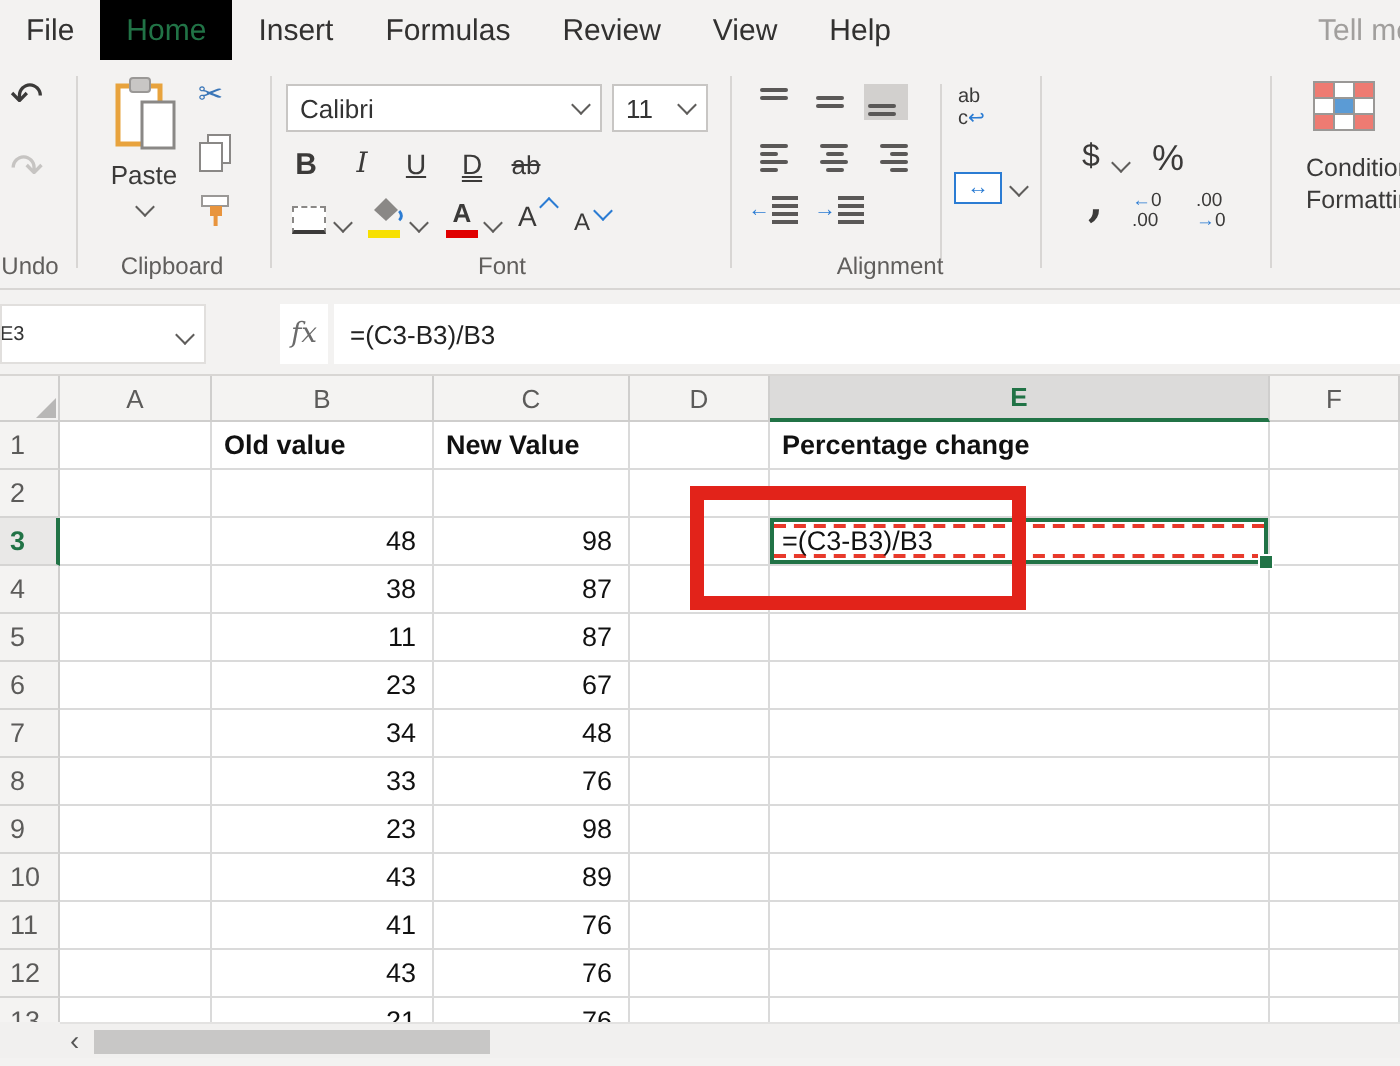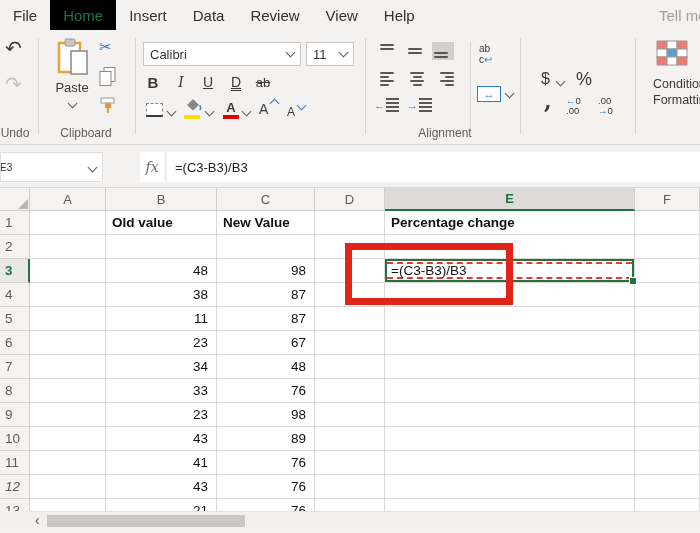--- a/index.html
+++ b/index.html
@@ -92,21 +92,21 @@
 </style>
 </head>
 <body>
 
 <div class="app">
 
   <div class="tabbar">
     <span class="tab">File</span>
     <span class="tab active">Home</span>
     <span class="tab">Insert</span>
-    <span class="tab">Data</span>
+    <span class="tab">Formulas</span>
     <span class="tab">Review</span>
     <span class="tab">View</span>
     <span class="tab">Help</span>
     <span class="tab tellme">Tell me</span>
   </div>
 
   <div class="ribbon">
 
     <span class="icontext" style="left:5px;top:6px;font-size:20px;color:#3b3a39">↶</span>
     <span class="icontext" style="left:5px;top:42px;font-size:20px;color:#c6c4c2">↷</span>
@@ -161,20 +161,21 @@
     </div>
     <span class="chv abs" style="left:243px;top:78px"></span>
     <div class="abs" style="left:259px;top:70px;width:20px">
       <span style="font-size:14px;color:#3b3a39">A</span>
       <span class="chv abs up blue" style="left:12px;top:0px"></span>
     </div>
     <div class="abs" style="left:287px;top:72px;width:20px">
       <span style="font-size:12px;color:#3b3a39">A</span>
       <span class="chv abs blue" style="left:11px;top:0px"></span>
     </div>
+    <div class="grplabel" style="left:137px;width:228px">Font</div>
     <div class="vsep" style="left:365px"></div>
 
     <div class="alico v-t" style="left:378px;top:12px">
         <i class="w1"></i>
         <i class="w1"></i>
       </div>
     <div class="alico v-m" style="left:406px;top:12px">
         <i class="w1"></i>
         <i class="w1"></i>
       </div>
@@ -356,21 +357,21 @@
       <div class="gc cell" style="left: 315px; top: 239px; width: 70px; height: 24px;"></div>
       <div class="gc cell" style="left: 385px; top: 239px; width: 250px; height: 24px;"></div>
       <div class="gc cell" style="left: 635px; top: 239px; width: 65px; height: 24px;"></div>
       <div class="gc rhd" style="left: 0px; top: 263px; width: 30px; height: 24px;">11</div>
       <div class="gc cell" style="left: 30px; top: 263px; width: 76px; height: 24px;"></div>
       <div class="gc cell num" style="left: 106px; top: 263px; width: 111px; height: 24px;">41</div>
       <div class="gc cell num" style="left: 217px; top: 263px; width: 98px; height: 24px;">76</div>
       <div class="gc cell" style="left: 315px; top: 263px; width: 70px; height: 24px;"></div>
       <div class="gc cell" style="left: 385px; top: 263px; width: 250px; height: 24px;"></div>
       <div class="gc cell" style="left: 635px; top: 263px; width: 65px; height: 24px;"></div>
-      <div class="gc rhd" style="left: 0px; top: 287px; width: 30px; height: 24px; font-style: italic;">12</div>
+      <div class="gc rhd" style="left: 0px; top: 287px; width: 30px; height: 24px;">12</div>
       <div class="gc cell" style="left: 30px; top: 287px; width: 76px; height: 24px;"></div>
       <div class="gc cell num" style="left: 106px; top: 287px; width: 111px; height: 24px;">43</div>
       <div class="gc cell num" style="left: 217px; top: 287px; width: 98px; height: 24px;">76</div>
       <div class="gc cell" style="left: 315px; top: 287px; width: 70px; height: 24px;"></div>
       <div class="gc cell" style="left: 385px; top: 287px; width: 250px; height: 24px;"></div>
       <div class="gc cell" style="left: 635px; top: 287px; width: 65px; height: 24px;"></div>
       <div class="gc rhd" style="left: 0px; top: 311px; width: 30px; height: 24px;">13</div>
       <div class="gc cell" style="left: 30px; top: 311px; width: 76px; height: 24px;"></div>
       <div class="gc cell num" style="left: 106px; top: 311px; width: 111px; height: 24px;">21</div>
       <div class="gc cell num" style="left: 217px; top: 311px; width: 98px; height: 24px;">76</div>

